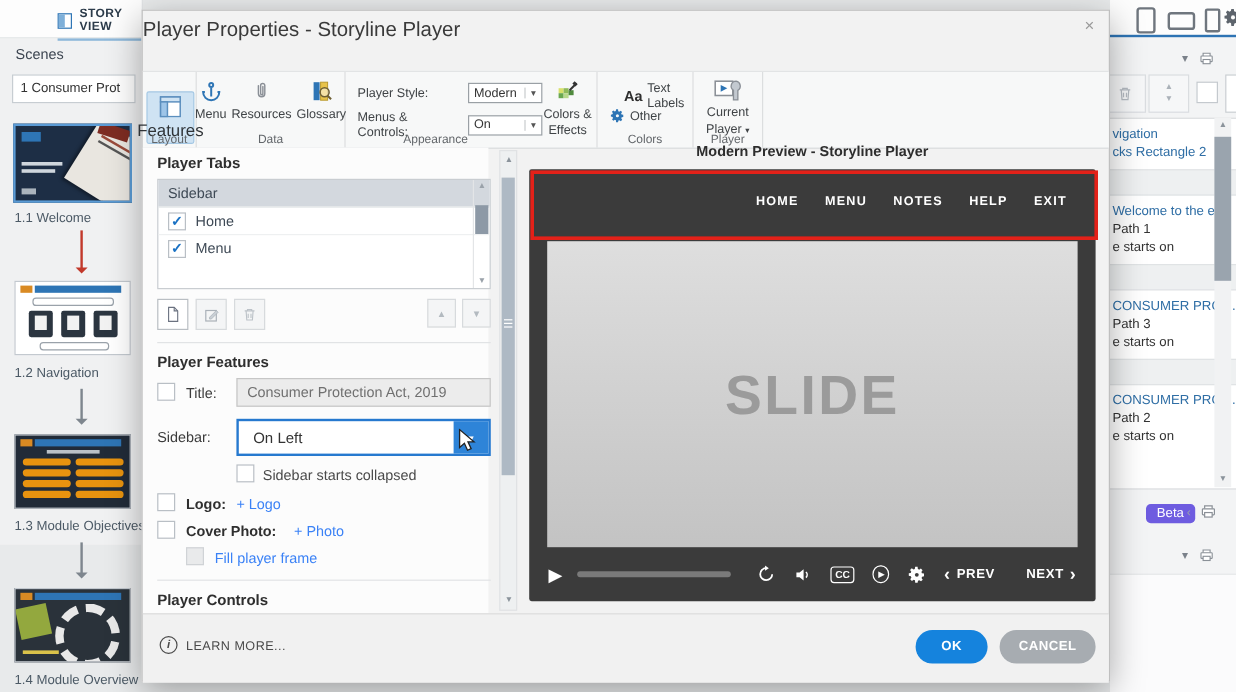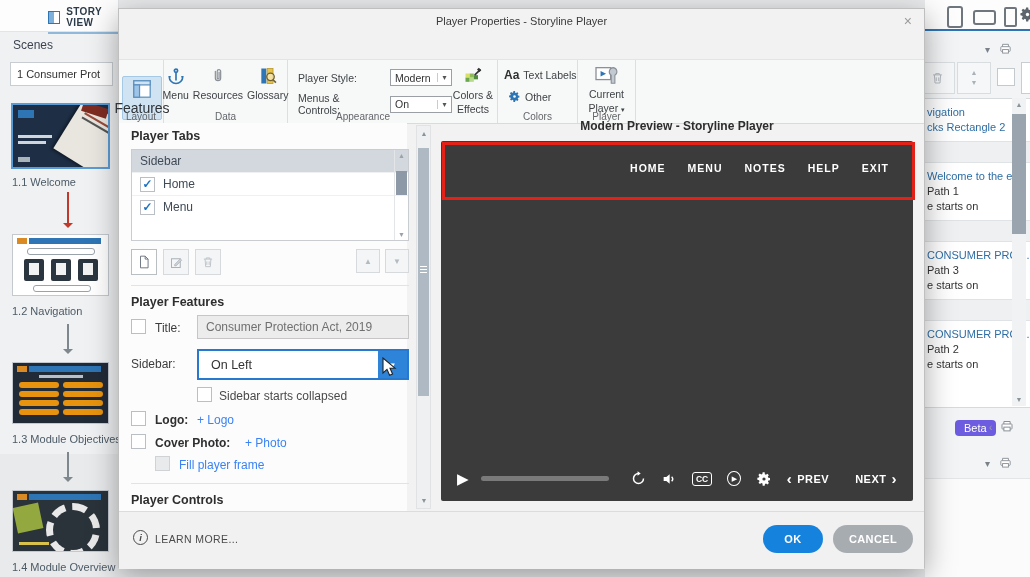--- a/index.html
+++ b/index.html
@@ -74,21 +74,21 @@
   .trig-band{height:20px;background:#eef0f1;border-top:1px solid #e0e3e5;border-bottom:1px solid #e0e3e5;}
   .trig-scroll{position:absolute;right:4px;top:98px;width:14px;height:308px;background:#f1f2f3;}
   .trig-scroll .thumbbar{position:absolute;left:0;top:16px;width:14px;height:120px;background:#9aa4ae;}
   .scroll-arrow{position:absolute;left:0;width:14px;font-size:7px;color:#8b939b;text-align:center;}
   .beta-badge{position:absolute;background:#6e5ce0;color:#fff;font-size:11px;padding:2px 9px;border-radius:4px;}
 
   
   .dialog{position:absolute;left:118px;top:8px;width:807px;height:560px;background:#f2f2f2;
     border:1px solid #bfbfbf;box-shadow:0 8px 28px rgba(0,0,0,.35);box-sizing:border-box;}
   .dlg-titlebar{position:absolute;left:0;top:0;width:100%;height:26px;}
-  .dlg-title{position:absolute;width:100%;top:6px;text-align:center;font-size:11px;color:#3a3a3a;}
+  .dlg-title{position:absolute;width:100%;top:6px;font-size:17px;color:#3a3a3a;}
   .dlg-close{position:absolute;right:12px;top:4px;font-size:14px;color:#9a9a9a;cursor:default;}
   .tabstrip{position:absolute;left:0;top:26px;width:100%;height:24px;}
   .prop-tab{position:absolute;left:36px;top:2px;background:#fff;border:1px solid #d3d6d8;border-bottom:none;
     padding:4px 12px 5px 12px;font-size:10px;font-weight:bold;color:#1d70c1;letter-spacing:.3px;}
   .ribbon{position:absolute;left:0;top:50px;width:100%;height:63px;background:#f7f8f8;border-top:1px solid #e2e4e5;border-bottom:1px solid #d8dadb;display:flex;}
   .rgroup{position:relative;height:100%;border-right:1px solid #dcdedf;box-sizing:border-box;}
   .glabel{position:absolute;bottom:1px;width:100%;text-align:center;font-size:10px;color:#63676b;}
   .bigbtn{display:flex;flex-direction:column;align-items:center;justify-content:flex-start;gap:2px;padding-top:5px;font-size:10.5px;color:#3f4346;}
   .bigbtn .ic{height:22px;display:flex;align-items:center;}
   .feat-btn{position:absolute;left:3px;top:16px;width:38px;height:42px;background:#cfe3f3;border:1px solid #a5c8e4;border-radius:2px;
@@ -419,21 +419,21 @@
                 <path d="M19 2l3 3-2.2 2.2-3-3z" fill="#333"></path>
               </svg>
           </span>
           <span>Colors &amp;</span>
           <span>Effects</span>
         </div>
         <div class="glabel" style="width:150px;">Appearance</div>
       </div>
 
       <div class="rgroup" style="width:80px;">
-        <div class="fieldrow abs" style="left:6px;top:8px;gap:4px;align-items:center;">
+        <div class="fieldrow abs" style="left:22px;top:8px;gap:4px;align-items:center;">
           <span style="font-size:12px;font-weight:bold;color:#2f2f2f;">Aa</span>
           <span>Text Labels</span>
         </div>
         <div class="fieldrow abs" style="left:10px;top:30px;gap:4px;">
           <svg width="13" height="13" viewBox="0 0 24 24">
               <path fill="#2e75b5" d="M12 8a4 4 0 100 8 4 4 0 000-8zm9 5.5v-3l-2.6-.5a6.7 6.7 0 00-.7-1.6l1.5-2.2-2.1-2.1-2.2 1.5c-.5-.3-1-.5-1.6-.7L13 2h-3l-.5 2.6c-.6.2-1.1.4-1.6.7L5.7 3.8 3.6 5.9l1.5 2.2c-.3.5-.5 1-.7 1.6L2 10.2v3l2.6.5c.2.6.4 1.1.7 1.6l-1.5 2.2 2.1 2.1 2.2-1.5c.5.3 1 .5 1.6.7L10 22h3l.5-2.6c.6-.2 1.1-.4 1.6-.7l2.2 1.5 2.1-2.1-1.5-2.2c.3-.5.5-1 .7-1.6l2.6-.5z"></path>
               <circle cx="12" cy="12" r="2.4" fill="#f7f8f8"></circle>
             </svg>
           <span>Other</span>
         </div>
@@ -556,20 +556,23 @@
     <div class="preview-title">Modern Preview - Storyline Player</div>
     <div class="player">
       <div class="red-box"></div>
       <div class="ptopbar">
         <span>HOME</span>
         <span>MENU</span>
         <span>NOTES</span>
         <span>HELP</span>
         <span>EXIT</span>
       </div>
+      <div class="pslide">
+        <span>SLIDE</span>
+      </div>
       <div class="pctrl">
         <span class="play">▶</span>
         <span class="seekbar"><span class="fill"></span></span>
         <span class="pic">
           <svg width="15" height="15" viewBox="0 0 24 24">
               <path d="M12 4a8 8 0 108 8" stroke="#fff" stroke-width="2.4" fill="none"></path>
               <path d="M10.5 0.5l5 3.5-5 3.5z" fill="#fff"></path>
             </svg>
         </span>
         <span class="pic">

